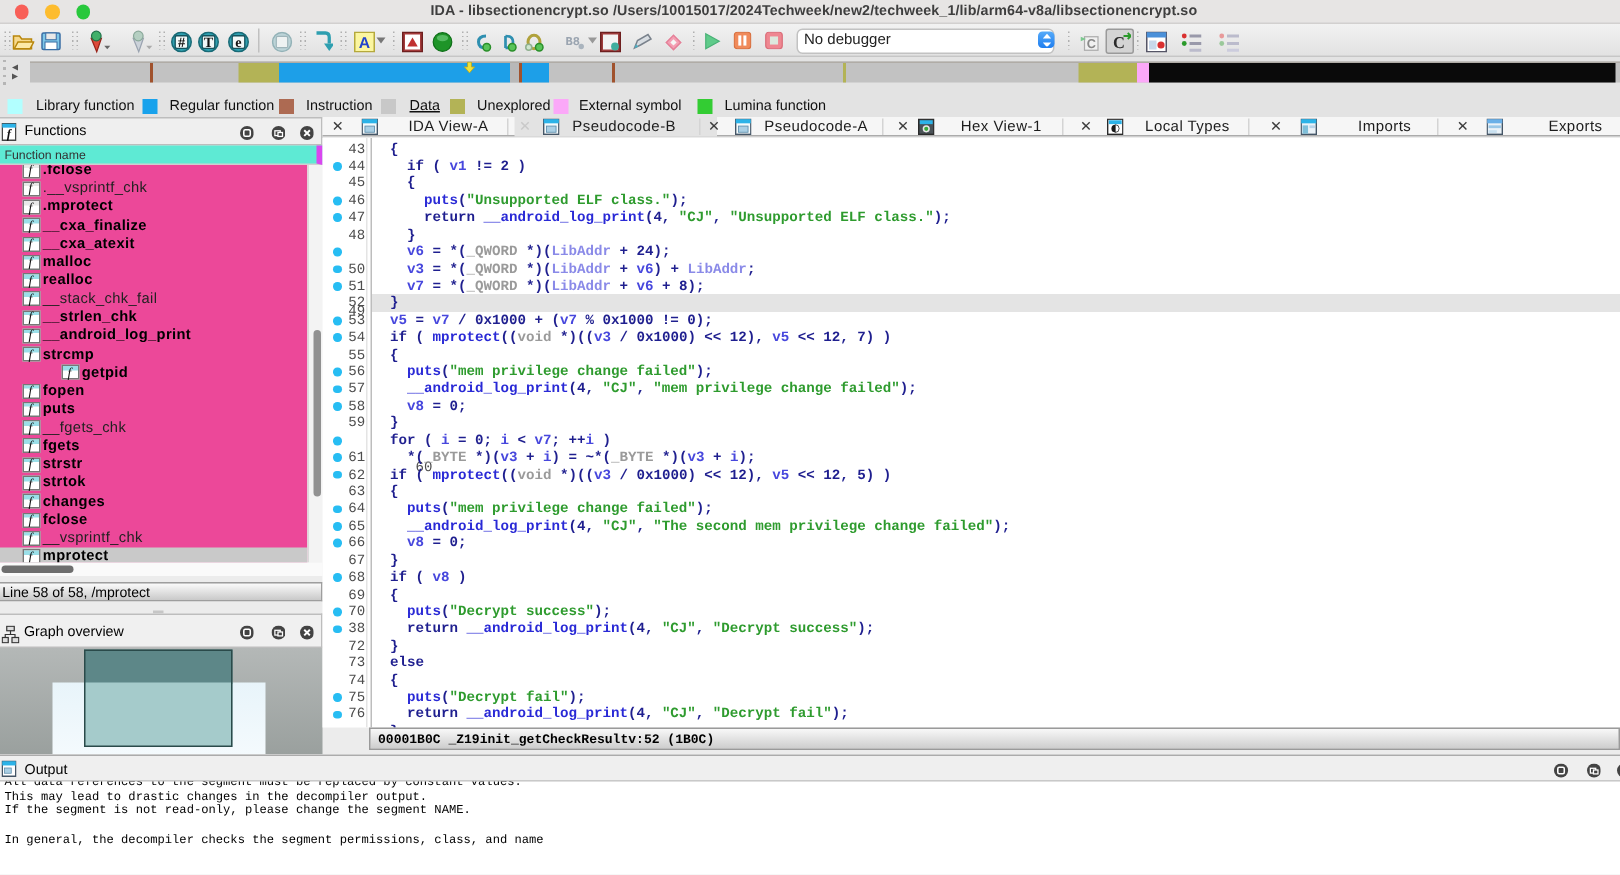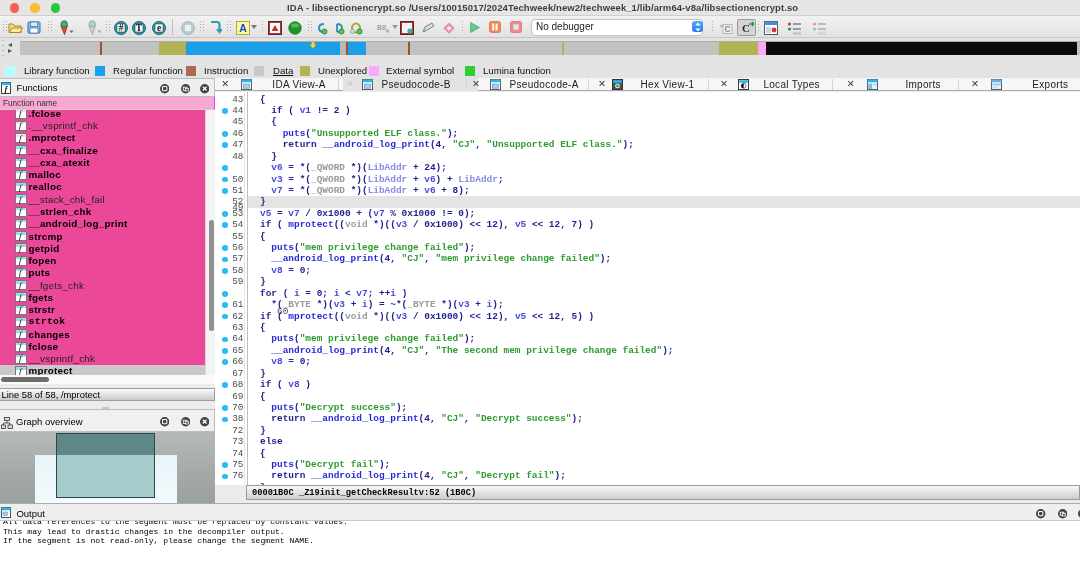--- a/index.html
+++ b/index.html
@@ -18,21 +18,21 @@
 .seg{position:absolute;top:0;height:13.5px;}
 
 #legend{left:0;top:60px;width:1080px;height:18px;background:#e3e3e3;}
 .lsq{top:6px;width:10px;height:10px;position:absolute;}
 .llb{top:4.5px;position:absolute;font-size:9.6px;color:#101010;}
 
 #fnhdr{left:0;top:78px;width:215px;height:18.5px;background:#efefef;border:1px solid #bdbdbd;border-left:none;}
 #fnhdr .t{position:absolute;left:16.4px;top:3.2px;font-size:9.5px;color:#000;}
 .wbtn{position:absolute;width:9.4px;height:9.4px;}
 .wbtn svg{display:block;}
-#colhdr{left:0;top:96.5px;width:215px;height:13px;background:#f9a8d4;border-bottom:1px solid #cfcfcf;border-right:1px solid #d946ef;}
+#colhdr{left:0;top:96.5px;width:215px;height:13px;background:#5eead4;border-bottom:1px solid #cfcfcf;border-right:4px solid #d946ef;}
 #colhdr .t{position:absolute;left:3px;top:2px;font-size:8.2px;color:#333;}
 #flist{left:0;top:109.5px;width:205px;height:265.5px;background:#ec4899;overflow:hidden;}
 .frow{position:absolute;left:0;width:100%;height:12.26px;}
 .frow .nm{position:absolute;left:28.5px;top:0.5px;font-size:9.8px;letter-spacing:0.25px;font-weight:bold;color:#000;white-space:pre;}
 .frow.thin .nm{font-weight:normal;color:#222;}
 .fic{position:absolute;left:15px;top:1.2px;width:12px;height:10px;background:#fff;border:1px solid #777;}
 .fic:before{content:"";position:absolute;left:0;top:0;width:100%;height:2.5px;background:#9adfe8;}
 .fic.plain:before{background:#e8e8e8;}
 .fic:after{content:"f";position:absolute;left:3px;top:-1.5px;font-family:"Liberation Serif",serif;font-style:italic;font-size:9px;color:#111;}
 #vscroll{left:205px;top:109.5px;width:10px;height:265.5px;background:#f3f3f3;border-left:1px solid #dadada;}
@@ -338,21 +338,21 @@
 <div class="nm">__strlen_chk</div>
     </div>
 <div class="frow " style="top:108.24px;">
 <div class="fic "></div>
 <div class="nm">__android_log_print</div>
     </div>
 <div class="frow " style="top:120.5px;">
 <div class="fic "></div>
 <div class="nm">strcmp</div>
     </div>
-<div class="frow " style="top:132.76px;">
+<div class="frow " style="top:132.76px;margin-left:26px;">
 <div class="fic "></div>
 <div class="nm">getpid</div>
     </div>
 <div class="frow " style="top:145.02px;">
 <div class="fic "></div>
 <div class="nm">fopen</div>
     </div>
 <div class="frow " style="top:157.28px;">
 <div class="fic "></div>
 <div class="nm">puts</div>
@@ -362,21 +362,21 @@
 <div class="nm">__fgets_chk</div>
     </div>
 <div class="frow " style="top:181.8px;">
 <div class="fic "></div>
 <div class="nm">fgets</div>
     </div>
 <div class="frow " style="top:194.06px;">
 <div class="fic "></div>
 <div class="nm">strstr</div>
     </div>
-<div class="frow " style="top:206.32px;font-family:Liberation Mono, monospace;">
+<div class="frow " style="top:206.32px;">
 <div class="fic "></div>
 <div class="nm">strtok</div>
     </div>
 <div class="frow " style="top:218.58px;">
 <div class="fic "></div>
 <div class="nm">changes</div>
     </div>
 <div class="frow " style="top:230.84px;">
 <div class="fic "></div>
 <div class="nm">fclose</div>
@@ -624,15 +624,16 @@
           <circle cx="5" cy="5" r="5" fill="#434343"></circle>
           <path d="M3 3 L7 7 M7 3 L3 7" stroke="#fff" stroke-width="1.4"></path>
         </svg>
       </div>
 </div>
 <div id="otext">
 <div class="ol" style="top:-3.8px;">All data references to the segment must be replaced by constant values.</div>
 <div class="ol" style="top:5.8px;">This may lead to drastic changes in the decompiler output.</div>
 <div class="ol" style="top:15.4px;">If the segment is not read-only, please change the segment NAME.</div>
 <div class="ol" style="top:25px;"></div>
+<div class="ol" style="top:34.6px;">In general, the decompiler checks the segment permissions, class, and name</div>
 <div class="ol" style="top:44.2px;">to determine if it is read-only.</div>
 <div class="ol" style="top:53.8px;"> -&gt; OK</div>
 </div>
 </div>
 </body></html>

